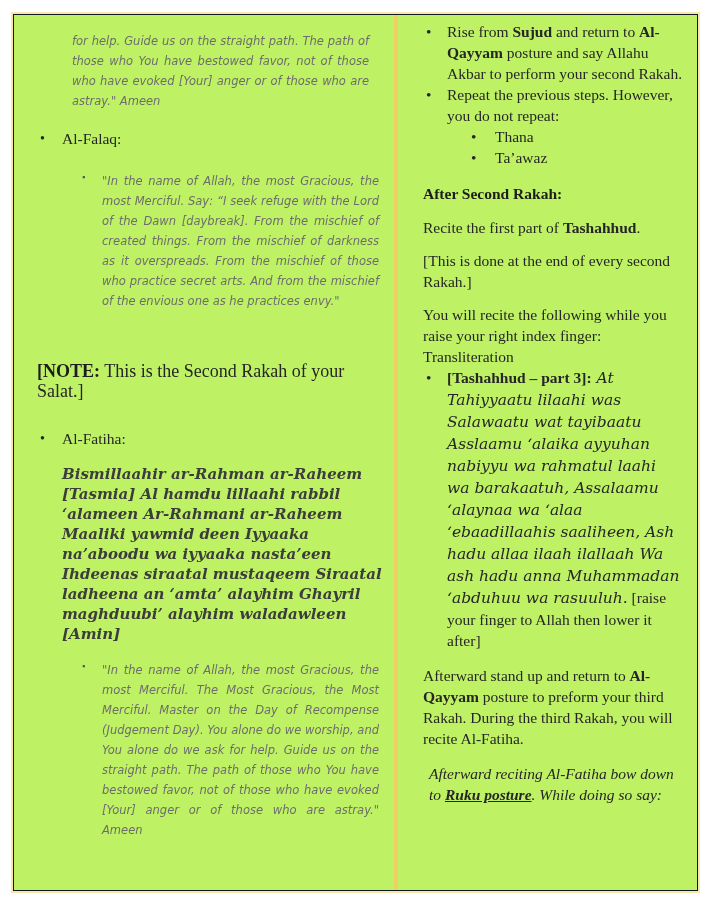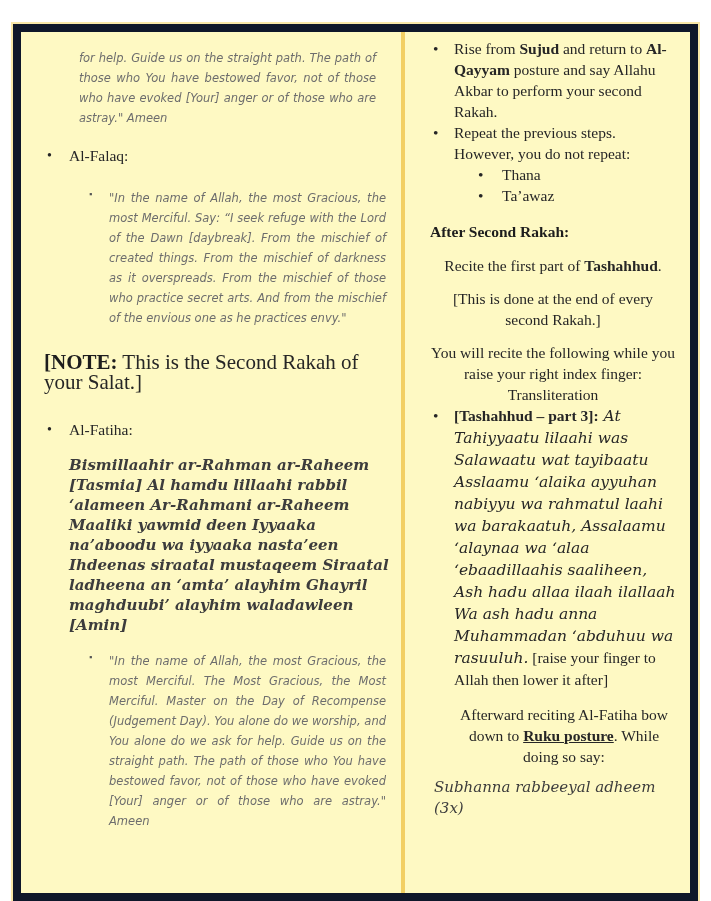--- a/index.html
+++ b/index.html
@@ -1,53 +1,53 @@
 <!DOCTYPE html>
 <html><head>
 <meta charset="utf-8">
 <style>
   html,body{margin:0;padding:0;background:#ffffff;}
   .page{position:relative;width:711px;height:901px;background:#ffffff;overflow:hidden;
         font-family:"Liberation Serif",serif;color:#262626;}
-  .sheet{position:absolute;left:13px;top:24px;width:685px;height:877px;box-sizing:border-box;
-         border:8px solid #0f172a;box-shadow:0 0 0 2px #f9e7a8;background:#fef9c3;}
+  .sheet{position:absolute;left:13px;top:14px;width:685px;height:877px;box-sizing:border-box;
+         border:1px solid #0f172a;box-shadow:0 0 0 2px #f9e7a8;background:#bef264;}
   .divider{position:absolute;left:380px;top:0;bottom:0;width:4px;background:#f2cf63;}
 
   .col{position:absolute;top:0;height:100%;box-sizing:border-box;}
   .col-left{left:0;width:380px;padding:16px 0 0 0;}
   .col-right{left:384px;right:0;padding:6px 14px 0 25px;}
 
   
   .gothic{font-family:"DejaVu Sans",sans-serif;font-style:italic;color:#6d6d6d;
           font-size:11.5px;line-height:20px;text-align:justify;margin:0;}
   .lq1{margin:0 25px 0 58px;}
   .li1{position:relative;margin:18px 10px 0 48px;font-size:15.5px;line-height:20px;color:#262626;}
   .li1 .mk{position:absolute;left:-22px;top:0;font-size:14px;}
   .translit{font-family:"DejaVu Serif",serif;font-style:italic;font-weight:bold;color:#3c3c3c;
             font-size:15px;line-height:20px;margin:15px 8px 0 48px;}
   .li2{position:relative;margin:22px 15px 0 88px;}
   .li2 .mk{position:absolute;left:-20px;top:1px;font-style:normal;font-size:9px;color:#555555;}
-  .note{font-size:21px;line-height:20px;margin:24px 6px 0 23px;}
+  .note{font-size:18px;line-height:20px;margin:50px 6px 0 23px;}
   .note b{color:#1d1d1d;}
 
   
-  .rtext{font-size:15.5px;line-height:21px;margin:0;text-align:center;}
+  .rtext{font-size:15.5px;line-height:21px;margin:0;}
   ul.blist{list-style:none;margin:0;padding:0;}
   ul.blist>li{position:relative;padding-left:24px;font-size:15.5px;line-height:21px;}
   ul.blist .mk{position:absolute;left:3px;top:0;}
   ul.sublist{list-style:none;margin:0;padding:0 0 0 48px;}
   ul.sublist>li{position:relative;padding-left:24px;font-size:15.5px;line-height:21px;}
   ul.sublist .mk{position:absolute;left:0;top:0;}
   .rhead{font-weight:bold;font-size:15.5px;line-height:21px;margin:15px 0 13px 0;color:#1d1d1d;}
   .mt12{margin-top:12px;}
   .mt16{margin-top:16px;}
   .mt14{margin-top:14px;}
   .bu{font-weight:bold;text-decoration:underline;}
   .tash-italic{font-family:"DejaVu Serif",serif;font-style:italic;}
-  .indent5{margin-left:22px;}
+  .indent5{margin-left:6px;font-style:italic;}
   .subhanna{font-family:"DejaVu Serif",serif;font-style:italic;color:#3c3c3c;
             font-size:15px;line-height:21px;margin:10px 0 0 4px;}
   .thenrise{font-family:"Liberation Serif",serif;font-size:15.5px;line-height:21px;margin:0 0 0 2px;}
   b{font-weight:bold;}
 </style>
 </head>
 <body>
 
 <div class="page">
   <div class="sheet">
@@ -116,22 +116,24 @@
 
       <p class="rtext mt12">You will recite the following while you raise your right index finger: Transliteration</p>
 
       <ul class="blist mt16">
         <li>
           <span class="mk">•</span>
           <b>[Tashahhud – part 3]:</b><span class="tash-italic">  At Tahiyyaatu lilaahi was Salawaatu wat tayibaatu Asslaamu ‘alaika ayyuhan nabiyyu wa rahmatul laahi wa barakaatuh, Assalaamu ‘alaynaa wa ‘alaa ‘ebaadillaahis saaliheen, Ash hadu allaa ilaah ilallaah Wa ash hadu anna Muhammadan ‘abduhuu wa rasuuluh.</span><span> [raise your finger to Allah then lower it after]</span>
         </li>
       </ul>
 
+      <p class="rtext mt14">
+        <span>Afterward stand up and return to </span><b>Al-Qayyam</b><span> posture to preform your third Rakah. During the third Rakah, you will recite Al-Fatiha.</span>
+      </p>
 
       <p class="rtext mt14 indent5">
         <span>Afterward reciting Al-Fatiha bow down to </span><span class="bu">Ruku posture</span><span>. While doing so say:</span>
       </p>
 
-      <p class="subhanna">Subhanna rabbeeyal adheem (3x)</p>
 
     </div>
   </div>
 </div>
 
 </body></html>

